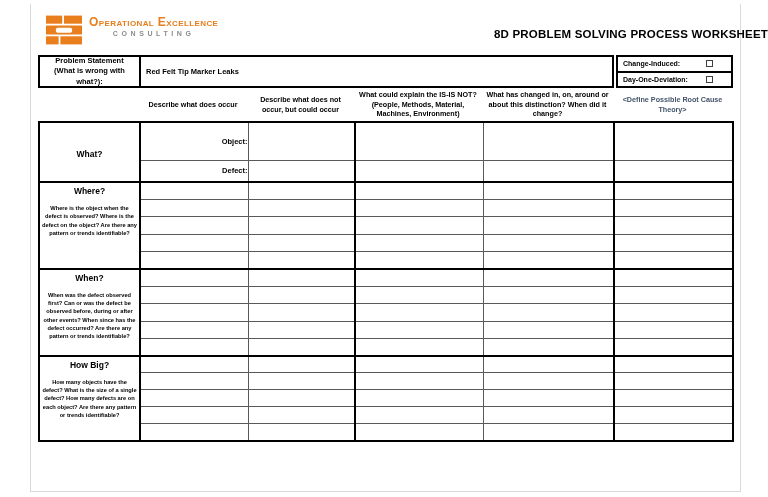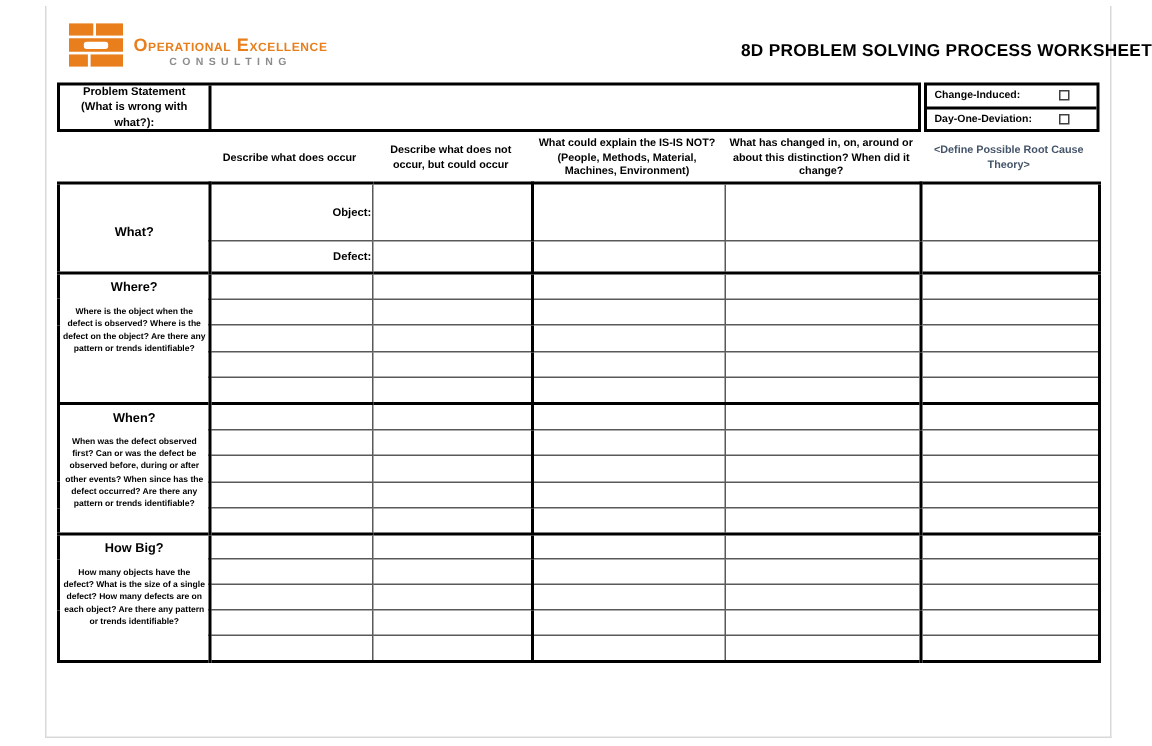--- a/index.html
+++ b/index.html
@@ -7,21 +7,21 @@
   .page {
     position:relative; width:768px; height:497px; background:#fff;
     font-family:"Liberation Sans", sans-serif; color:#000; overflow:hidden;
   }
   .slide-edge { position:absolute; background:#d9d9d9; }
   .edge-l { left:30px; top:4px; bottom:5px; width:1px; }
   .edge-r { left:740px; top:4px; bottom:5px; width:1px; }
   .edge-b { left:30px; top:491px; width:711px; height:1px; }
 
   
-  .brand { position:absolute; left:46px; top:15px; display:flex; align-items:flex-end; gap:7px; }
+  .brand { position:absolute; left:46px; top:15px; display:flex; align-items:flex-start; gap:7px; }
   .brand-text { display:flex; flex-direction:column; align-items:center; }
   .brand-name {
     font-variant:small-caps; font-weight:bold; font-size:12px; letter-spacing:.4px;
     color:#E87E1C; white-space:nowrap;
   }
   .brand-sub { font-size:7px; font-weight:bold; letter-spacing:3.6px; color:#8C8C8C; margin-top:1px; }
   .doc-title { position:absolute; left:160px; right:0; top:28px; text-align:right;
     font-weight:bold; font-size:11.5px; letter-spacing:.2px; }
 
   
@@ -84,20 +84,21 @@
       <div class="brand-sub">CONSULTING</div>
     </div>
   </div>
   <div class="doc-title">8D PROBLEM SOLVING PROCESS WORKSHEET</div>
 
   <div class="problem-box">
     <div class="problem-label">
       <div>Problem Statement</div>
       <div>(What is wrong with what?):</div>
     </div>
+    <div class="problem-value">Red Felt Tip Marker Leaks</div>
   </div>
 
   <div class="flags-box">
     <div class="flag-row">
       <span>Change-Induced:</span>
       <span class="checkbox"></span>
     </div>
     <div class="flag-row">
       <span>Day-One-Deviation:</span>
       <span class="checkbox"></span>

